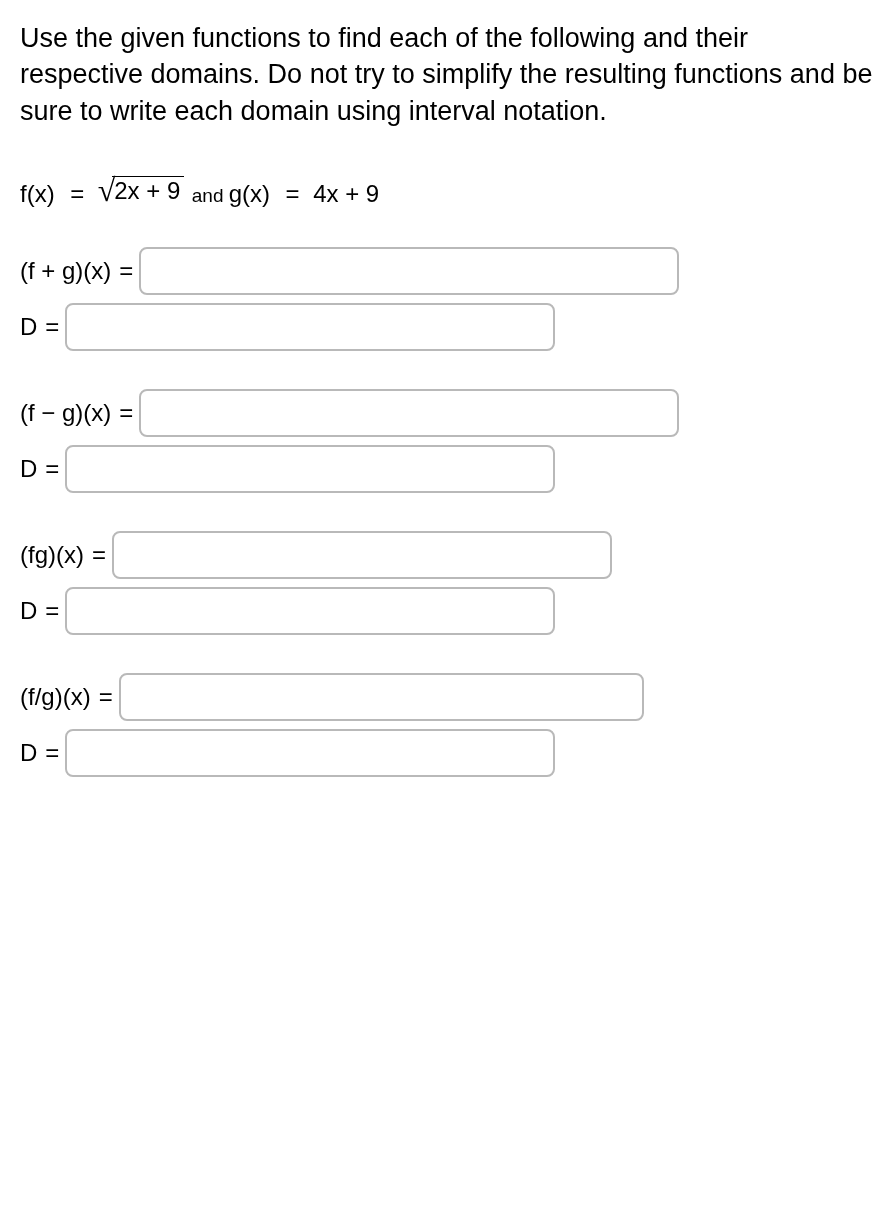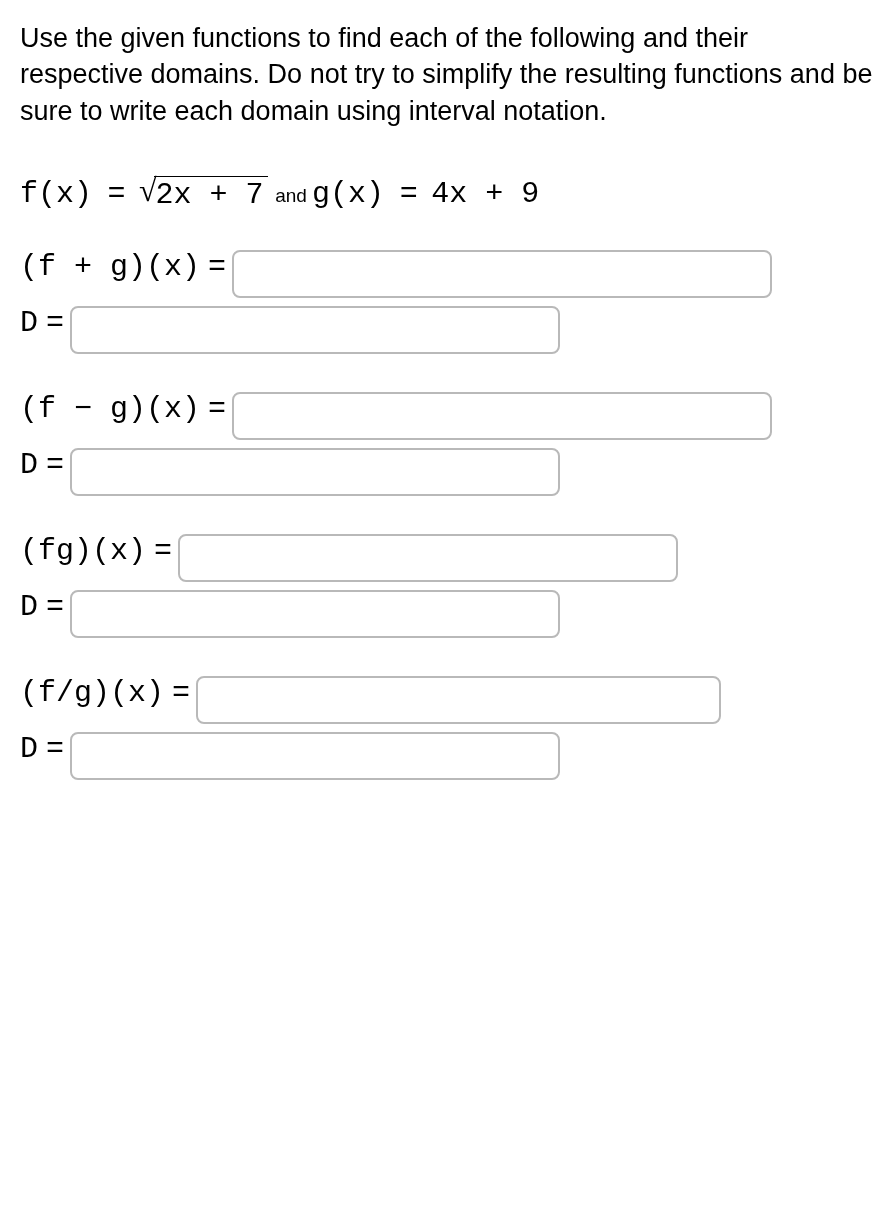--- a/index.html
+++ b/index.html
@@ -22,26 +22,27 @@
     font-family: 'Cambria Math', 'Times New Roman', serif;
     font-size: 30px;
     margin-bottom: 38px;
     white-space: nowrap;
   }
   .group {
     margin-bottom: 38px;
   }
   .row {
     display: flex;
+    align-items: center;
     margin-bottom: 8px;
     white-space: nowrap;
   }
   .math {
-    font-family: Liberation Mono, monospace;
-    font-size: 30px;
+    font-family: Liberation Sans, sans-serif;
+    font-size: 24px;
     white-space: nowrap;
   }
   .and-word {
     font-family: 'Segoe UI', Verdana, sans-serif;
     font-size: 19px;
   }
   .sqrt-wrap {
     display: inline-flex;
     align-items: flex-start;
     vertical-align: baseline;
@@ -81,21 +82,21 @@
 </head>
 <body>
 
 <div class="instructions">Use the given functions to find each of the following and their respective domains. Do not try to simplify the resulting functions and be sure to write each domain using interval notation.</div>
 
 <div class="formula-line">
   <span class="math">f(x)</span>
   <span class="math eq">=</span>
   <span class="sqrt-wrap">
     <span class="surd">√</span>
-    <span class="radicand math">2x + 7</span>
+    <span class="radicand math">2x + 9</span>
   </span>
   <span class="and-word"> and </span>
   <span class="math">g(x)</span>
   <span class="math eq">=</span>
   <span class="math">4x + 9</span>
 </div>
 
 <div class="group">
   <div class="row">
     <span class="math">(f + g)(x)</span>

